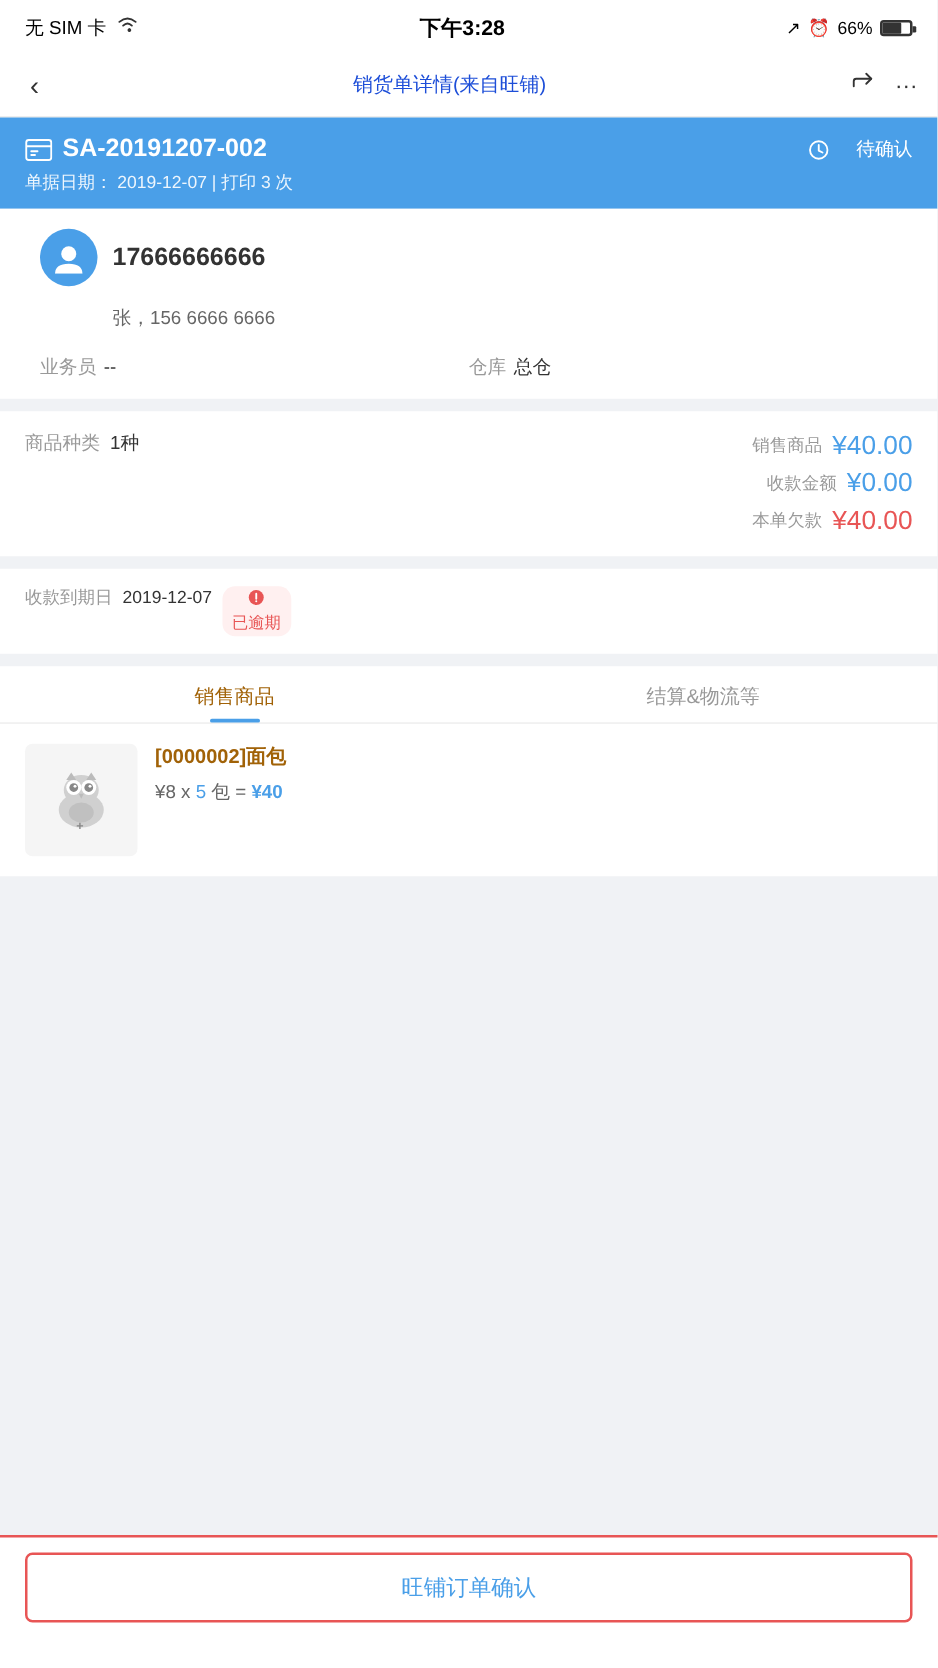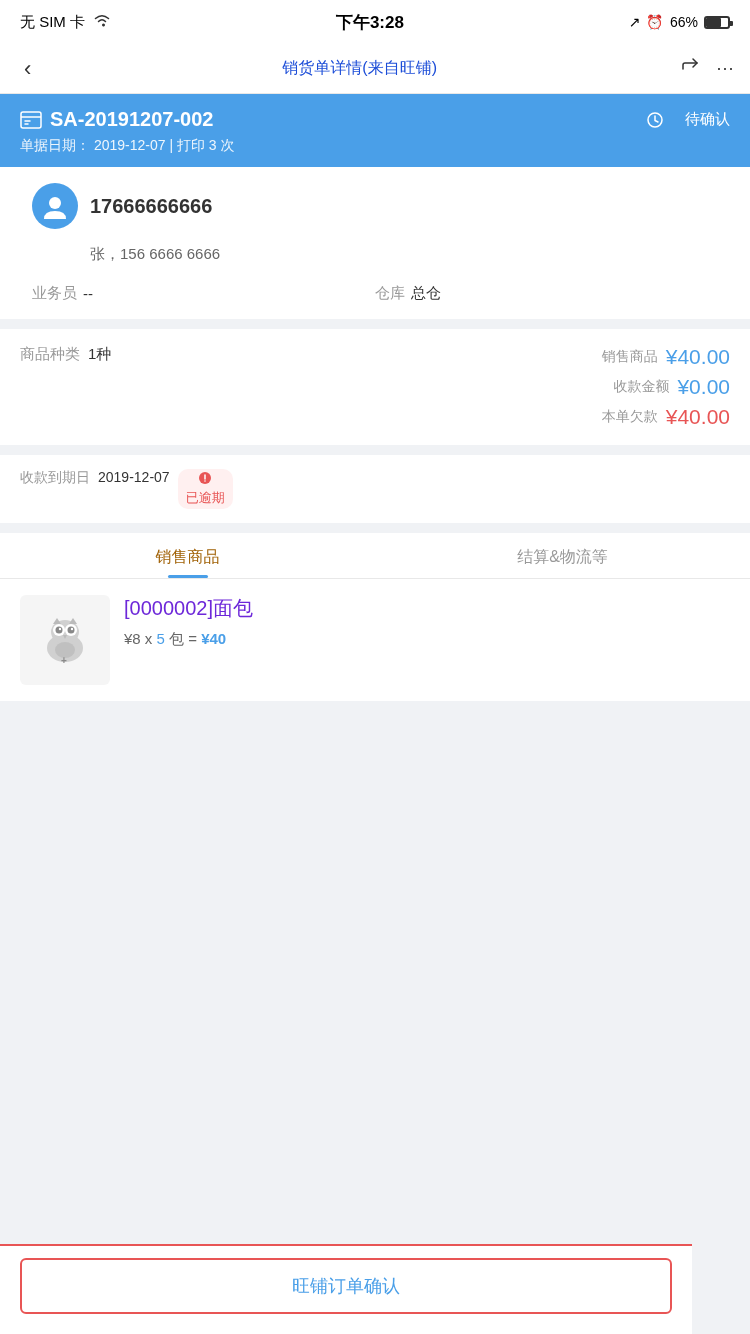--- a/index.html
+++ b/index.html
@@ -272,23 +272,23 @@
       display: flex;
       align-items: center;
       justify-content: center;
       flex-shrink: 0;
       overflow: hidden;
     }
     .product-info {
       flex: 1;
     }
     .product-name {
-      font-size: 20px;
-      color: #6d28d9;
-      font-weight: 400;
+      font-size: 16px;
+      color: #a16207;
+      font-weight: 700;
       margin-bottom: 8px;
     }
     .product-calc {
       font-size: 15px;
       color: #666;
     }
     .product-calc .qty { color: #4a9fe8; }
     .product-calc .total { color: #4a9fe8; font-weight: 600; }
 
     
@@ -296,23 +296,23 @@
       background: #f0f2f5;
       flex: 1;
       min-height: 200px;
     }
 
     
     .bottom-bar {
       position: fixed;
       bottom: 0;
       left: 0;
-      width: 692px;
-      background: #fff;
-      padding: 12px 20px 20px;
+      width: 750px;
+      background: #fff;
+      padding: 12px 20px 36px;
       border-top: 2px solid #e85555;
     }
     .confirm-btn {
       width: 100%;
       background: #fff;
       border: 2px solid #e85555;
       border-radius: 6px;
       padding: 14px;
       font-size: 18px;
       color: #4a9fe8;

